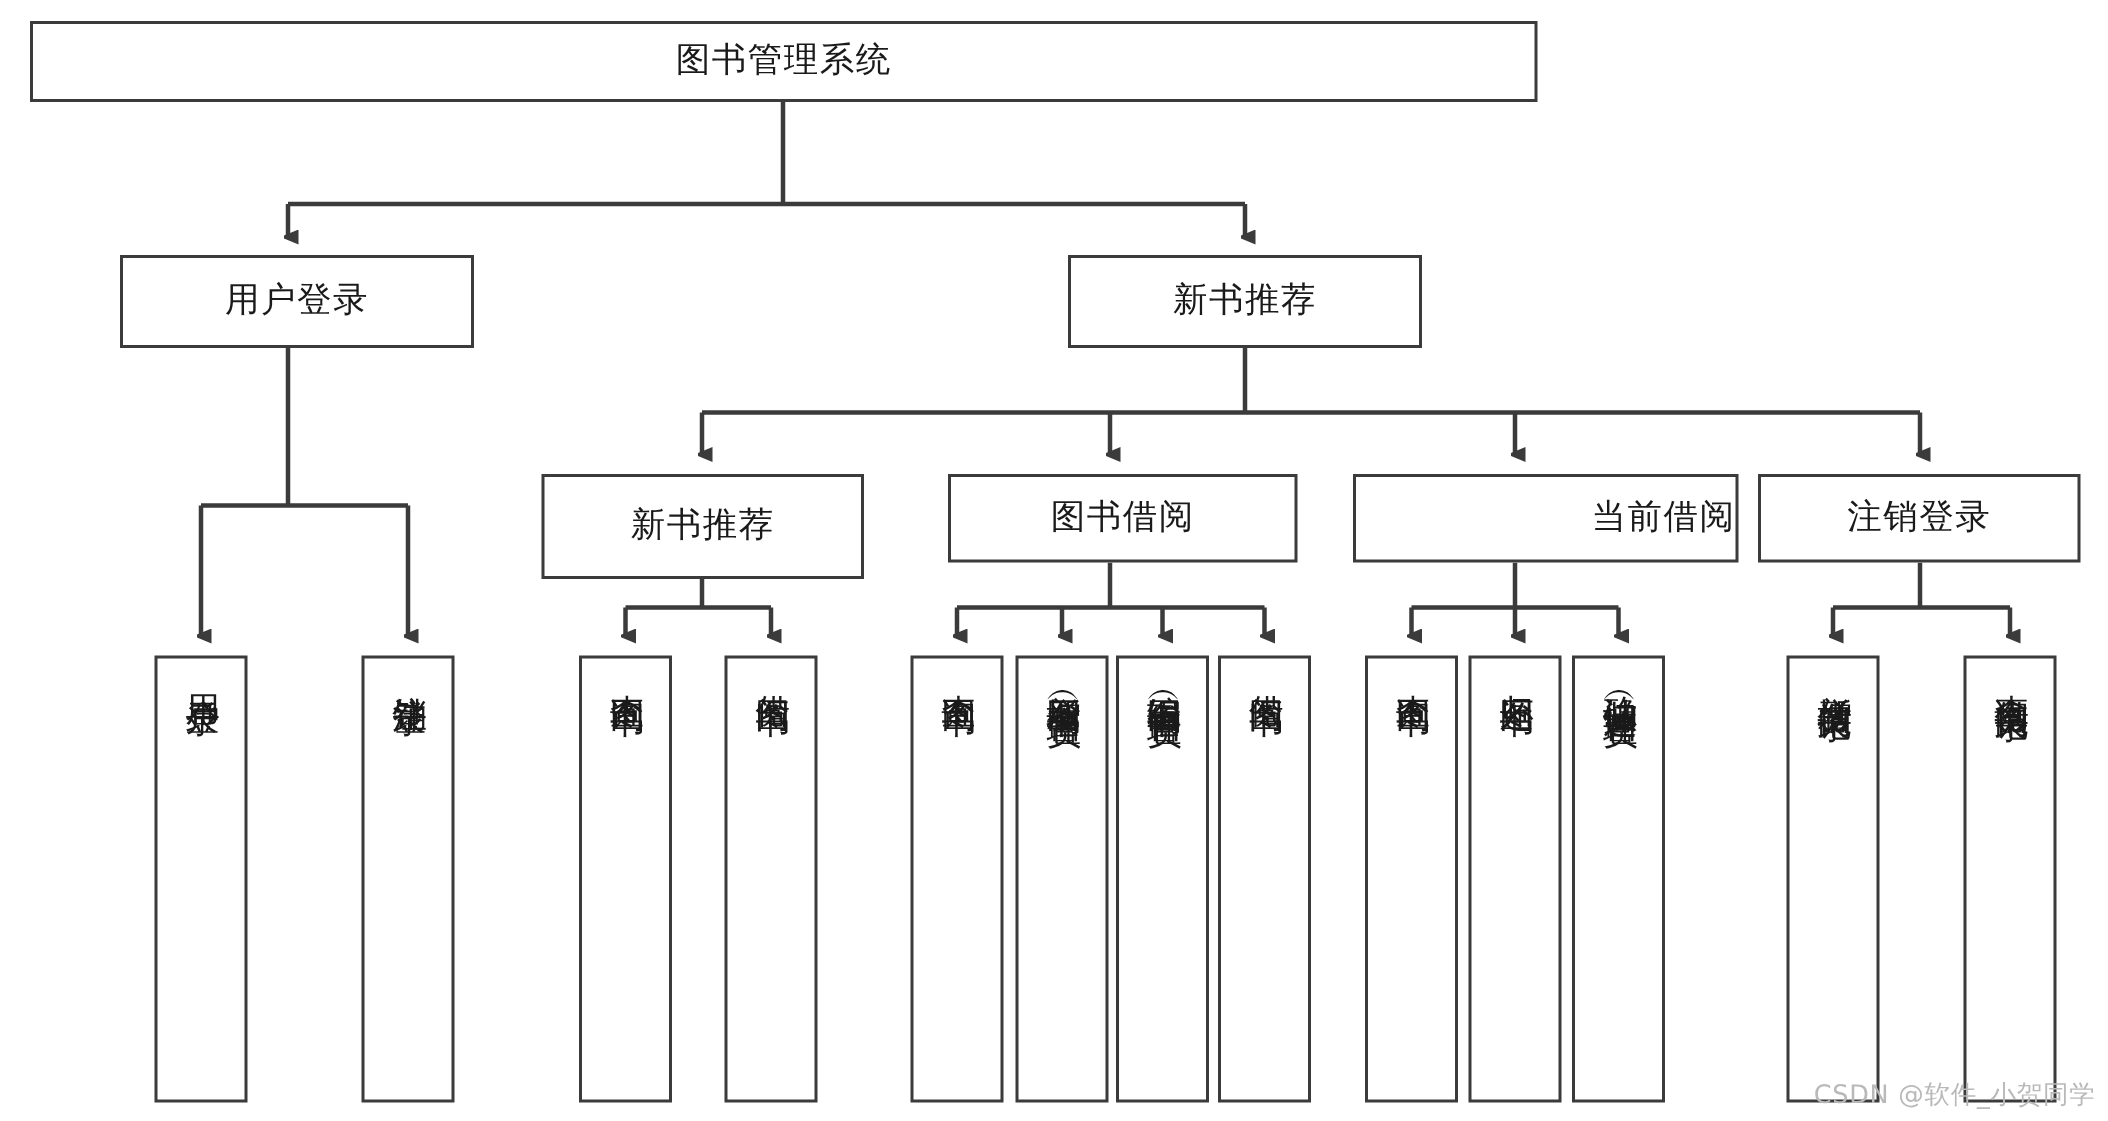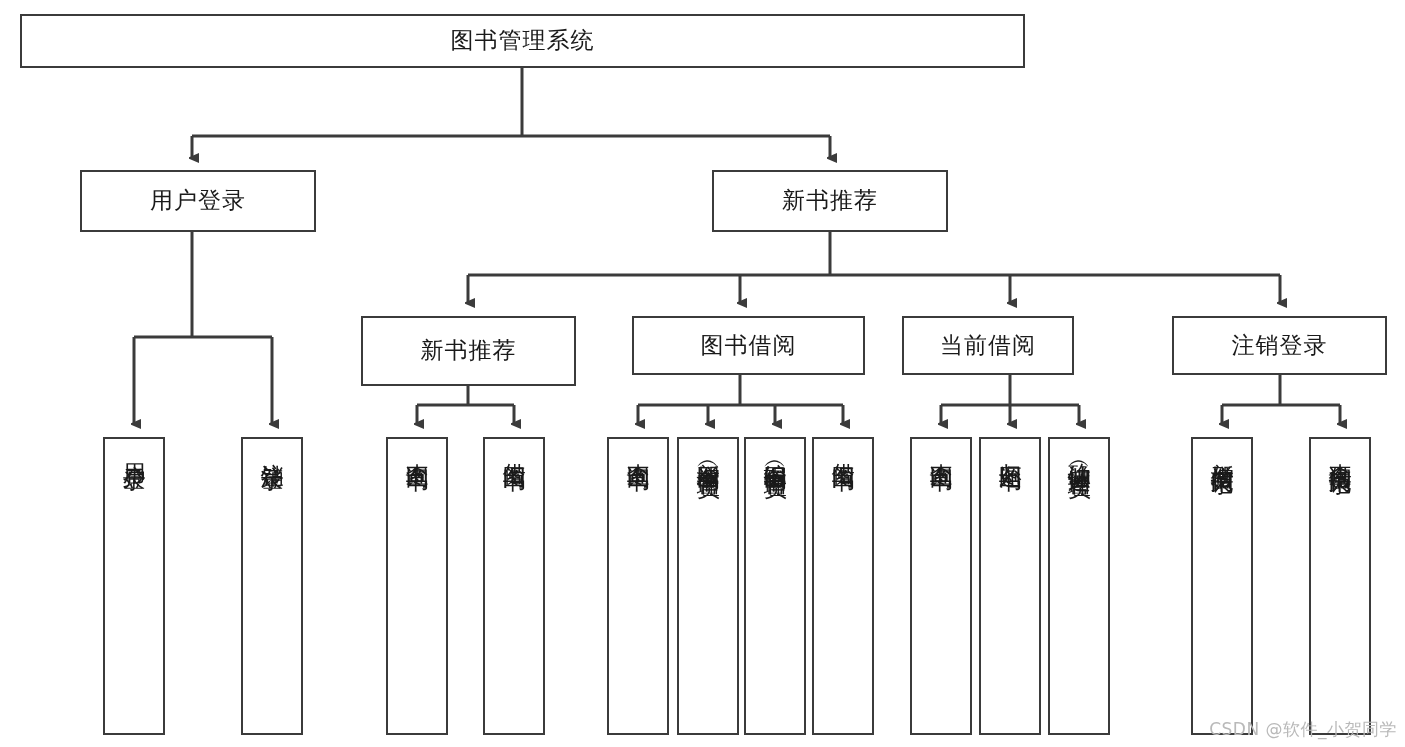--- a/index.html
+++ b/index.html
@@ -154,21 +154,21 @@
   </div>
 
   <div class="node-box" style="left:361px; top:316px; width:215px; height:70px;">
     <span class="node-label-h">新书推荐</span>
   </div>
 
   <div class="node-box" style="left:632px; top:316px; width:233px; height:59px;">
     <span class="node-label-h">图书借阅</span>
   </div>
 
-  <div class="node-box" style="left:902px; top:316px; width:172px; height:59px;">
+  <div class="node-box" style="left:902px; top:316px; width:257px; height:59px;justify-content:flex-end;">
     <span class="node-label-h">当前借阅</span>
   </div>
 
   <div class="node-box" style="left:1172px; top:316px; width:215px; height:59px;">
     <span class="node-label-h">注销登录</span>
   </div>
 
   <div class="node-box vertical" style="left:103px; top:437px; width:62px; height:298px;">
     <span class="node-label-v">用户登录</span>
   </div>

